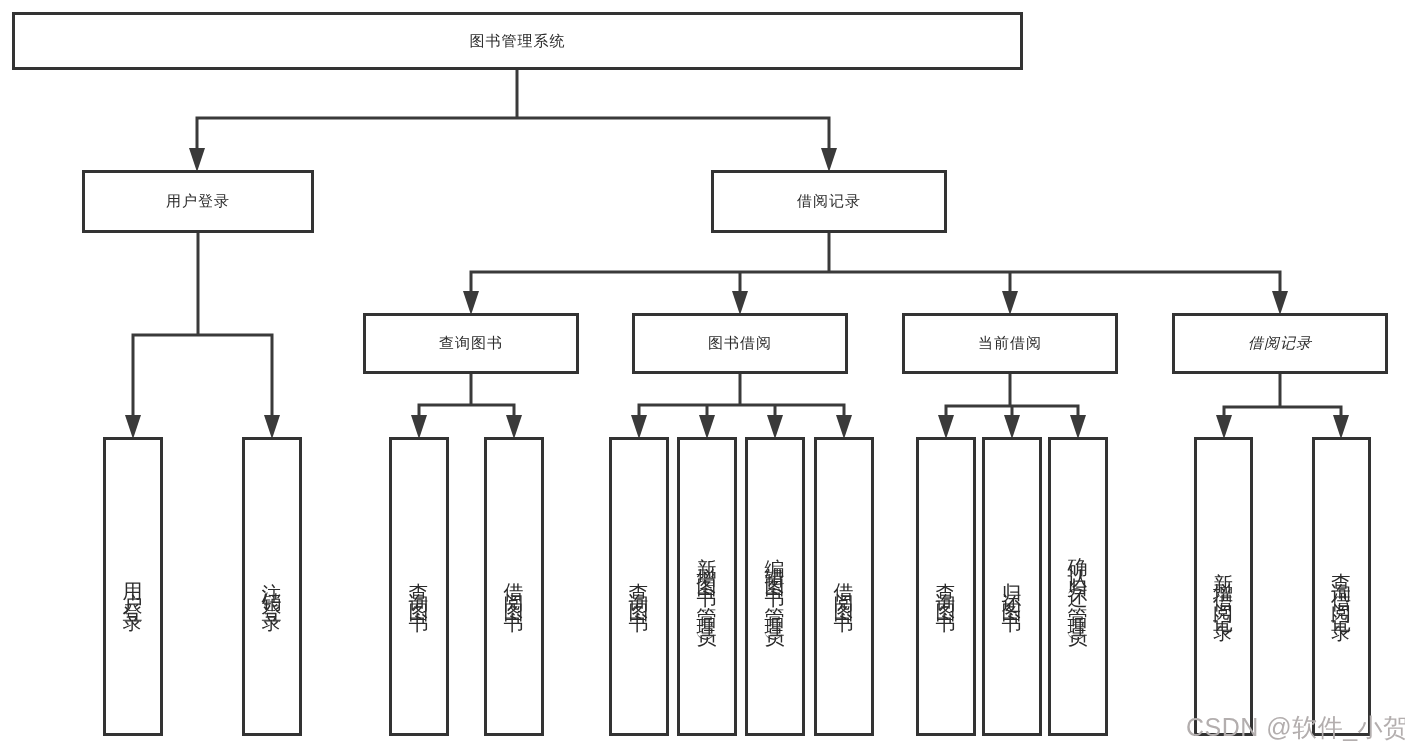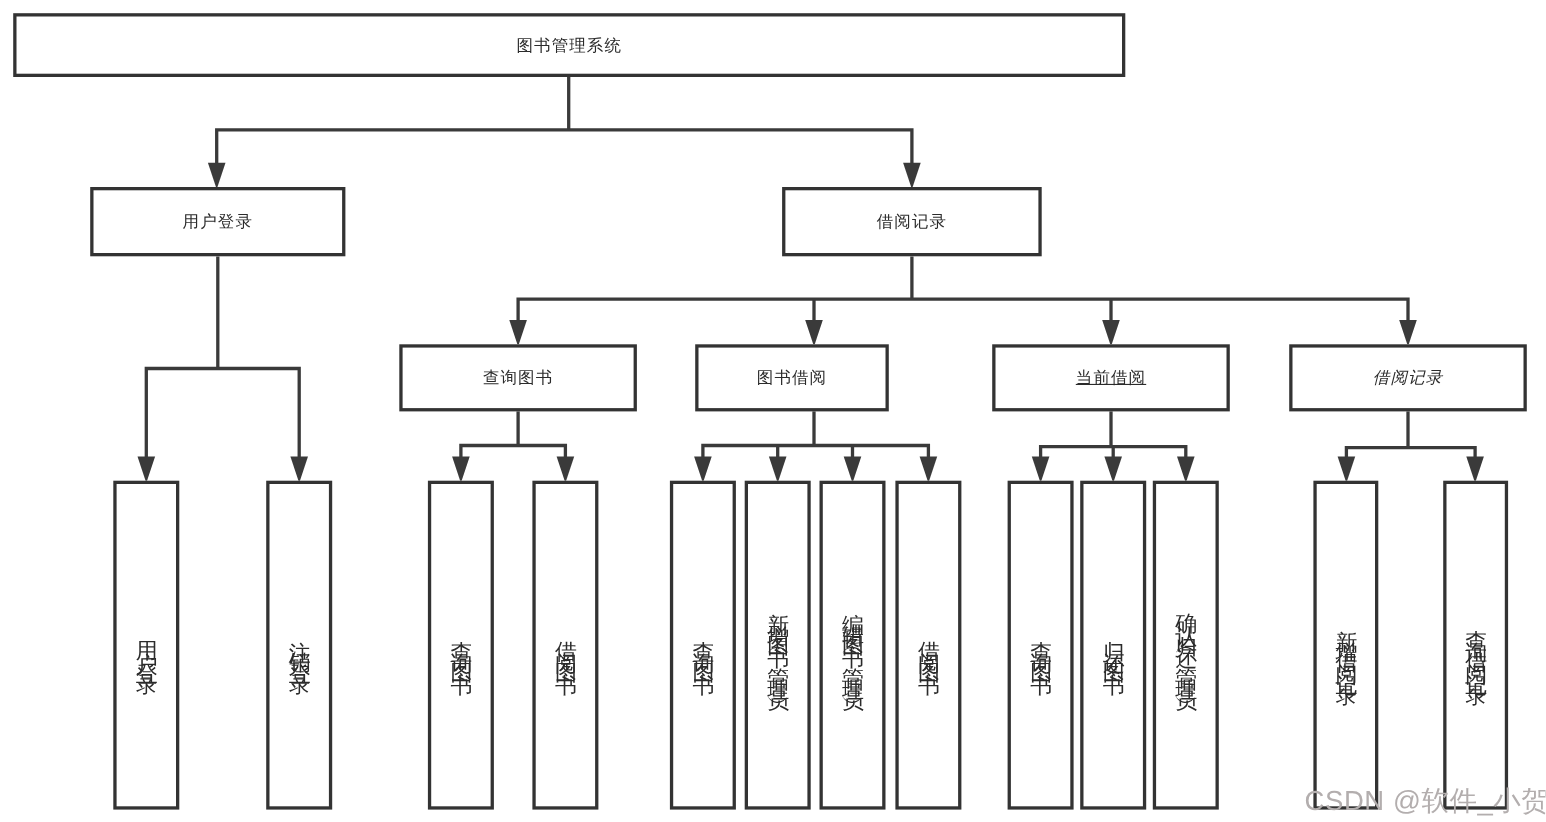--- a/index.html
+++ b/index.html
@@ -94,24 +94,24 @@
   <div class="box lvl2" style="left:82px;width:232px;">
     <span class="hlabel">用户登录</span>
   </div>
   <div class="box lvl2" style="left:711px;width:236px;">
     <span class="hlabel">借阅记录</span>
   </div>
 
   <div class="box lvl3" style="left:363px;width:216px;">
     <span class="hlabel">查询图书</span>
   </div>
-  <div class="box lvl3" style="left:632px;width:176px;">
+  <div class="box lvl3" style="left:632px;width:216px;">
     <span class="hlabel">图书借阅</span>
   </div>
-  <div class="box lvl3" style="left:902px;width:216px;text-decoration:underline;">
+  <div class="box lvl3" style="left:902px;width:216px;">
     <span class="hlabel">当前借阅</span>
   </div>
   <div class="box lvl3" style="left:1172px;width:216px;font-style:italic;">
     <span class="hlabel">借阅记录</span>
   </div>
 
   <div class="box leaf" style="left:103px;width:60px;">
     <span class="vtext">用户登录</span>
   </div>
   <div class="box leaf" style="left:242px;width:60px;">

